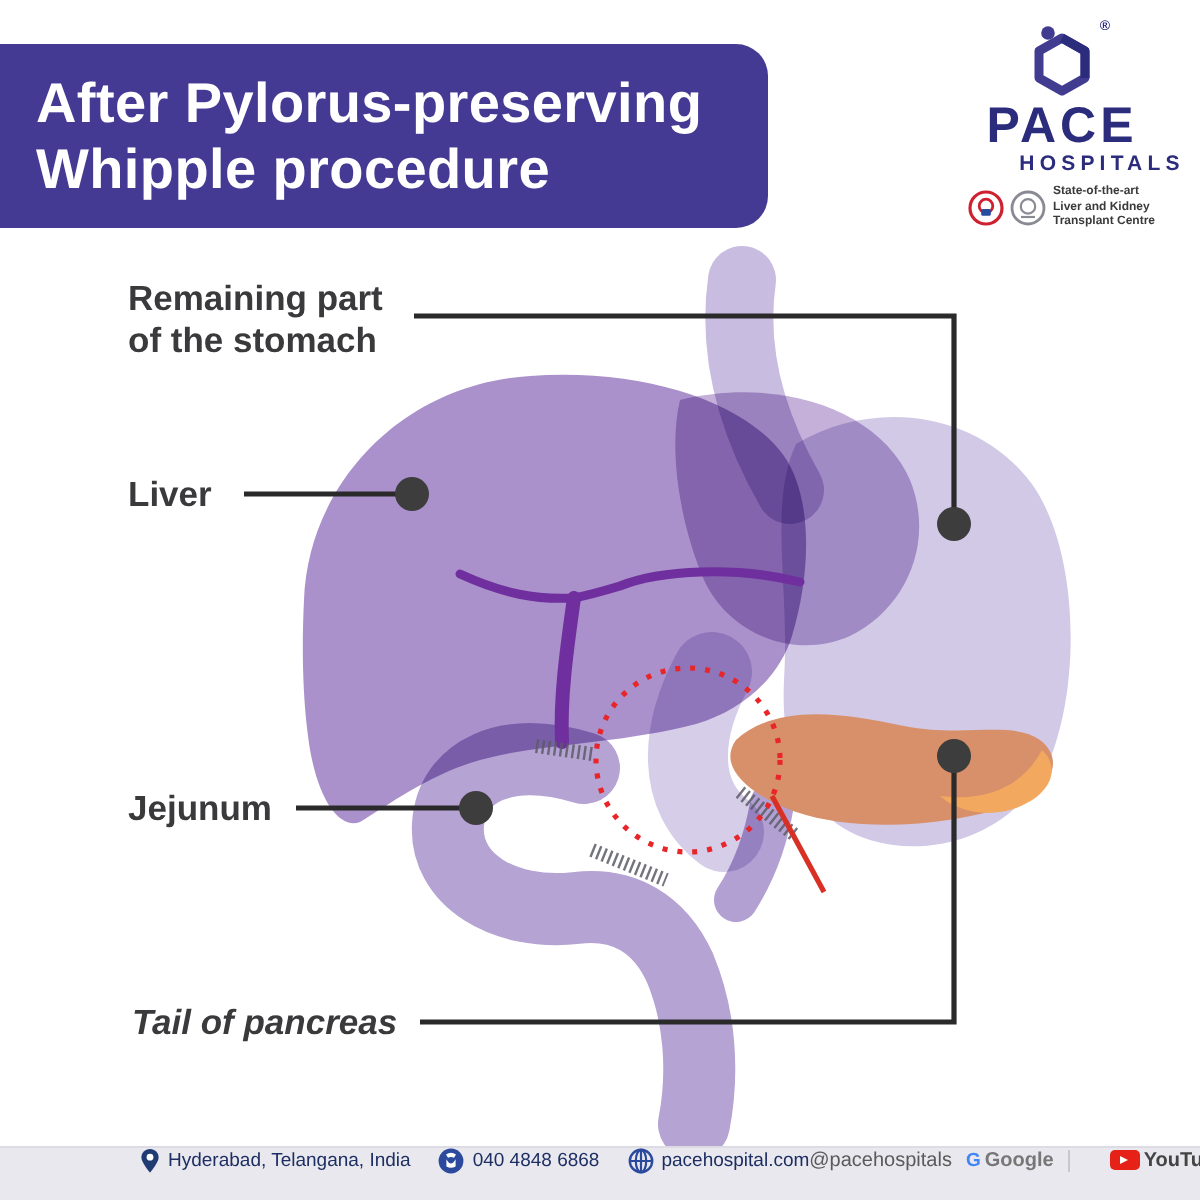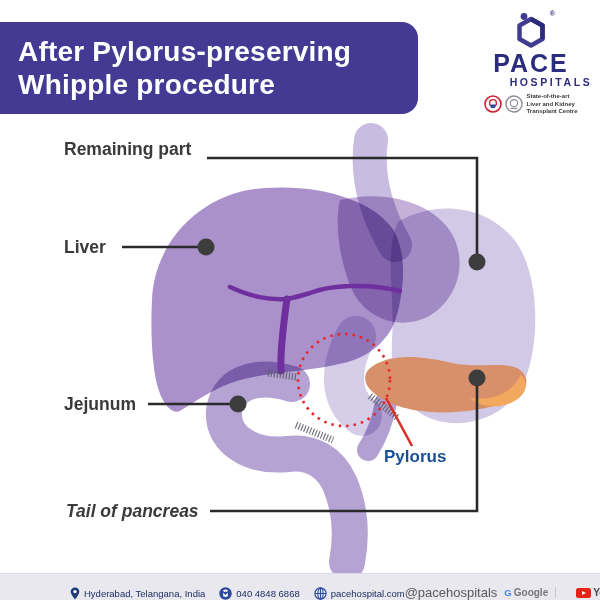--- a/index.html
+++ b/index.html
@@ -3,21 +3,21 @@
 <meta charset="utf-8">
 <style>
   html,body { margin:0; padding:0; }
   .page {
     position:relative; width:600px; height:600px; background:#ffffff;
     font-family:"Liberation Sans", sans-serif; overflow:hidden;
   }
 
   
   .banner {
-    position:absolute; left:0; top:22px; width:418px; height:92px;
+    position:absolute; left:0; top:22px; width:384px; height:92px;
     background:#453a93; border-radius:0 16px 16px 0;
     display:flex; align-items:center;
   }
   .banner-text {
     padding-left:18px; color:#ffffff; font-size:28px; font-weight:bold;
     line-height:33px; letter-spacing:.2px;
   }
 
   
   .logo {
@@ -39,28 +39,28 @@
   .lbl-tail    { left:66px; top:501px;font-style:italic; }
   .lbl-pylorus { left:384px; top:447px; color:#1a4f96; font-size:17px; line-height:19px; }
 
   .diagram-svg { position:absolute; left:0; top:0; }
   .blend { mix-blend-mode:multiply; }
 
   
   .footer {
     position:absolute; left:0; bottom:0; width:600px; height:27px;
     background:#e9e8ee; border-top:1px solid #dddce4;
-    display:flex; align-items:flex-end; justify-content:space-between;
+    display:flex; align-items:flex-start; justify-content:space-between;
     padding:0 10px 0 70px; box-sizing:border-box;
     font-size:9.5px; color:#1d2e62;
   }
   .f-left { display:flex; align-items:center; gap:14px; }
   .f-item { display:flex; align-items:center; gap:4px; white-space:nowrap; }
   .f-right { display:flex; align-items:center; gap:7px; }
-  .handle { color:#5a5a5a; font-size:13px; }
+  .handle { color:#5a5a5a; font-size:10px; }
   .soc { display:flex; align-items:center; gap:2px; white-space:nowrap; }
   .soc + .soc { border-left:1px solid #c8c7cf; padding-left:20px; }
   .soc-label { font-size:10px; font-weight:bold; color:#444; }
   .g-letter { font-size:9.5px; font-weight:bold; color:#4285F4; }
   .yt-badge { width:15px; height:10px; background:#e62117; border-radius:2.5px;
               display:flex; align-items:center; justify-content:center; }
   .yt-tri { width:0; height:0; border-left:4px solid #fff; border-top:2.8px solid transparent; border-bottom:2.8px solid transparent; }
   .fb-pill { background:#3a559f; color:#fff; font-size:8px; font-weight:bold;
              padding:1px 5px 2px 5px; border-radius:2px; }
 </style>
@@ -155,26 +155,26 @@
 
     <path d="M 148,404 H 236" fill="none" stroke="#2a2a2a" stroke-width="2.6"></path>
     <circle cx="238" cy="404" r="8.5" fill="#3d3d3d"></circle>
 
     <path d="M 210,511 H 477 V 386" fill="none" stroke="#2a2a2a" stroke-width="2.6"></path>
     <circle cx="477" cy="378" r="8.5" fill="#3d3d3d"></circle>
   </svg>
 
   <div class="dlabel lbl-stomach">
     <div>Remaining part</div>
+    <div>of the stomach</div>
   </div>
   <div class="dlabel lbl-liver">Liver</div>
   <div class="dlabel lbl-jejunum">Jejunum</div>
   <div class="dlabel lbl-tail">Tail of pancreas</div>
   <div class="dlabel lbl-pylorus">
-    <div>Pylorus</div>
   </div>
 
   <div class="footer">
     <div class="f-left">
       <div class="f-item">
         <svg width="10" height="13" viewBox="0 0 10 13">
           <path d="M5 0.5 C7.5 0.5 9.3 2.3 9.3 4.7 C9.3 7.3 5 12.3 5 12.3 C5 12.3 0.7 7.3 0.7 4.7 C0.7 2.3 2.5 0.5 5 0.5 Z" fill="#203a72"></path>
           <circle cx="5" cy="4.6" r="1.7" fill="#fff"></circle>
         </svg>
         <span>Hyderabad, Telangana, India</span>

